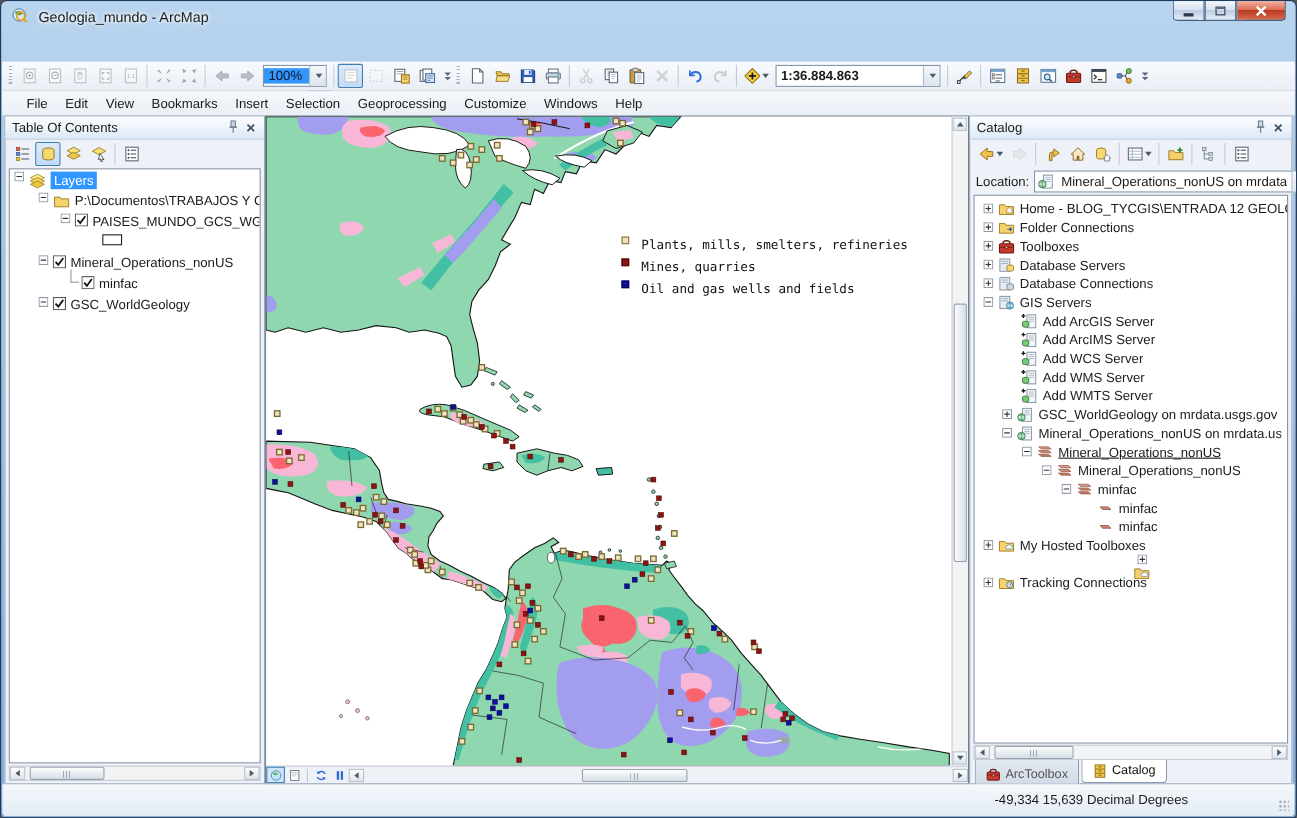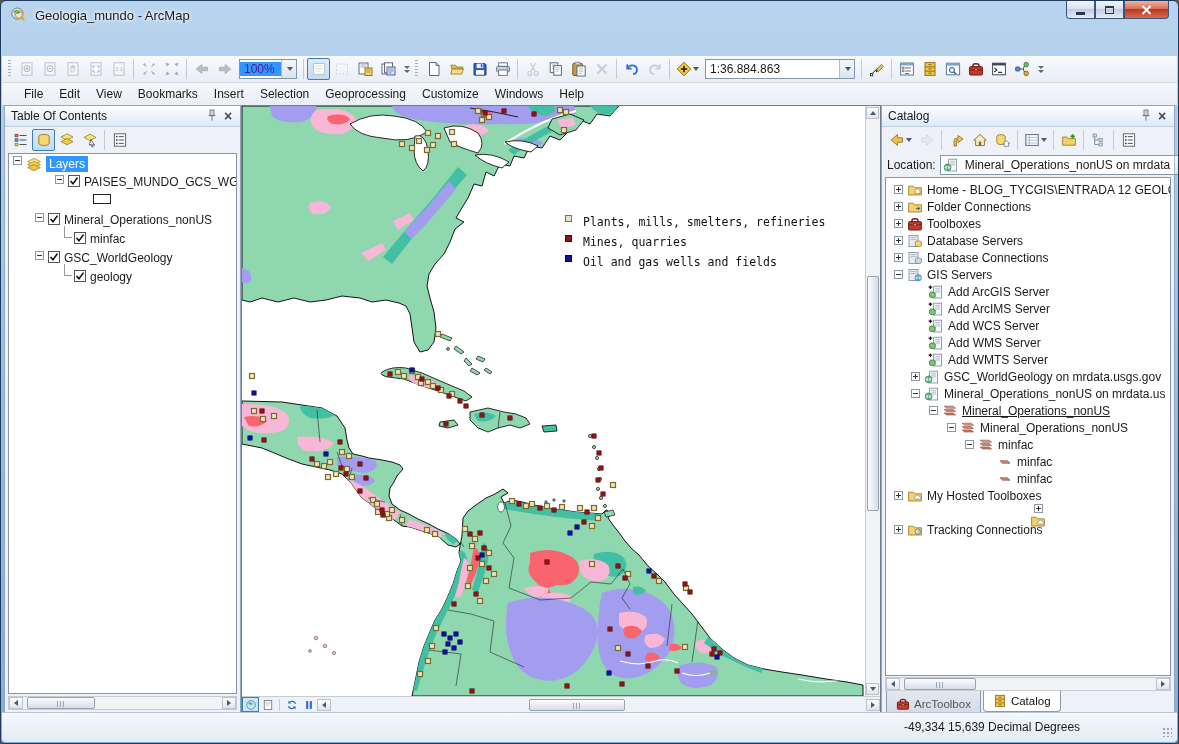--- a/index.html
+++ b/index.html
@@ -28,21 +28,21 @@
   .grip { width:3px; height:18px; margin:0 4px 0 2px; background-image:repeating-linear-gradient(#9fb0c2 0 1px, transparent 1px 3px); }
   .tsep { width:1px; height:20px; background:#c3ccd6; margin:0 3px; }
   .tbtn { width:23px; height:22px; display:flex; align-items:center; justify-content:center; border:1px solid transparent; border-radius:2px; }
   .tbtn.pressed { border-color:#3c7fb1; background:linear-gradient(#dcebfc,#c1dbf5); }
   .tbtn.dis svg { opacity:.42; filter:grayscale(.8); }
   .caret { width:0; height:0; border-left:3px solid transparent; border-right:3px solid transparent; border-top:4px solid #4a5a6a; margin-left:1px; }
   .tb-overflow { width:12px; height:20px; display:flex; flex-direction:column; align-items:center; justify-content:center; gap:1px; margin-left:2px; }
   .tb-overflow i { width:0; height:0; border-left:3px solid transparent; border-right:3px solid transparent; border-top:3px solid #5a6a7c; }
   .combo { height:20px; background:#fff; border:1px solid #8097ad; display:flex; align-items:center; margin:0 3px; }
   .combo .cval { flex:1; padding:0 4px; font-family:"Liberation Sans",sans-serif; white-space:nowrap; overflow:hidden; }
-  .combo .cval.sel { background:#3296fa; color:#4c1d95; }
+  .combo .cval.sel { background:#3296fa; color:#0f172a; }
   .combo .cbtn { width:15px; height:100%; display:flex; align-items:center; justify-content:center; background:linear-gradient(#f4f7fa,#dde4ec); border-left:1px solid #aebccB; }
   
   #main { position:absolute; top:104px; left:3px; right:3px; height:608px; background:#dfe6ee; }
   .panel { position:absolute; top:0; bottom:0; background:#eef2f8; border:1px solid #96a7bb; }
   #tocpanel { left:0; width:237px; }
   #catpanel { right:0; width:294px; }
   .phead { height:21px; background:linear-gradient(#fdfeff,#dce9f7); border-bottom:1px solid #c2cfdd; display:flex; align-items:center; padding:0 4px 0 6px; }
   .phead .ptitle { flex:1; }
   .phead .pbtn { width:16px; height:16px; display:flex; align-items:center; justify-content:center; color:#3a4a5c; }
   .phead .pclose { font-size:14px; font-weight:bold; }
@@ -441,21 +441,21 @@
         </svg>
       </span>
       <span class="tsep"></span>
       <span class="tbtn" style="width: 29px;">
         <svg viewBox="0 0 16 16" width="16" height="16">
           <rect x="3.2" y="3.2" width="9.6" height="9.6" transform="rotate(45 8 8)" fill="#f6c93e" stroke="#8a6a10" stroke-width="0.9"></rect>
           <path d="M8 4.8 v6.4 M4.8 8 h6.4" stroke="#1a1a1a" stroke-width="1.5"></path>
         </svg>
         <span class="caret"></span>
       </span>
-      <div class="combo" style="width: 150px;">
+      <div class="combo" style="width: 150px; font-weight: bold;">
         <span class="cval">1:36.884.863</span>
         <span class="cbtn">
           <span class="caret"></span>
         </span>
       </div>
       <span class="tsep"></span>
       <span class="tbtn">
         <svg viewBox="0 0 16 16" width="16" height="16">
           <path d="M2 13.8 L8.6 7.2" stroke="#222" stroke-width="1"></path>
           <rect x="1.4" y="12.4" width="2.4" height="2.4" fill="#fff" stroke="#222" stroke-width="0.8"></rect>
@@ -598,20 +598,34 @@
             </span>
             <span class="ticon">
               <svg viewBox="0 0 16 16" width="16" height="16">
                 <path d="M8 2.4 L14.4 5.6 8 8.8 1.6 5.6 Z" fill="#fde98a" stroke="#9a7a20" stroke-width="0.7"></path>
                 <path d="M8 5.4 L14.4 8.6 8 11.8 1.6 8.6 Z" fill="#f6d55c" stroke="#9a7a20" stroke-width="0.7"></path>
                 <path d="M8 8.4 L14.4 11.6 8 14.8 1.6 11.6 Z" fill="#eec43e" stroke="#9a7a20" stroke-width="0.7"></path>
               </svg>
             </span>
             <span class="tlabel sel">Layers</span>
           </div>
+          <div class="trow" style="padding-left: 26px;">
+            <span class="texp">
+              <svg width="9" height="9" viewBox="0 0 9 9">
+                <rect x="0.5" y="0.5" width="8" height="8" fill="#fff" stroke="#8a98a8"></rect>
+                <line x1="2" y1="4.5" x2="7" y2="4.5" stroke="#333"></line>
+              </svg>
+            </span>
+            <span class="ticon">
+              <svg viewBox="0 0 16 16" width="16" height="16">
+                <path d="M1.6 4.2 h4.8 l1.2 1.6 h6.8 V13 H1.6 Z" fill="#f6d26a" stroke="#97741f" stroke-width="0.8"></path>
+              </svg>
+            </span>
+            <span class="tlabel">P:\Documentos\TRABAJOS Y C</span>
+          </div>
           <div class="trow" style="padding-left: 46px;">
             <span class="texp">
               <svg width="9" height="9" viewBox="0 0 9 9">
                 <rect x="0.5" y="0.5" width="8" height="8" fill="#fff" stroke="#8a98a8"></rect>
                 <line x1="2" y1="4.5" x2="7" y2="4.5" stroke="#333"></line>
               </svg>
             </span>
             <span class="tcb">
               <svg width="12" height="12" viewBox="0 0 12 12">
                 <rect x="0.5" y="0.5" width="11" height="11" fill="#fff" stroke="#555"></rect>
@@ -655,30 +669,20 @@
                 <line x1="2" y1="4.5" x2="7" y2="4.5" stroke="#333"></line>
               </svg>
             </span>
             <span class="tcb">
               <svg width="12" height="12" viewBox="0 0 12 12">
                 <rect x="0.5" y="0.5" width="11" height="11" fill="#fff" stroke="#555"></rect>
                 <path d="M2.5 6 L5 8.8 L9.5 2.6" fill="none" stroke="#111" stroke-width="1.6"></path>
               </svg>
             </span>
             <span class="tlabel">GSC_WorldGeology</span>
-          </div>
-          <div class="trow" style="padding-left: 52px;">
-            <span class="conn"></span>
-            <span class="tcb">
-              <svg width="12" height="12" viewBox="0 0 12 12">
-                <rect x="0.5" y="0.5" width="11" height="11" fill="#fff" stroke="#555"></rect>
-                <path d="M2.5 6 L5 8.8 L9.5 2.6" fill="none" stroke="#111" stroke-width="1.6"></path>
-              </svg>
-            </span>
-            <span class="tlabel">geology</span>
           </div>
         </div>
       <div id="toc-hscroll" class="hscroll">
         <span class="sb-btn">
             <i class="arr-l"></i>
           </span>
         <span class="sb-track">
             <span class="sb-thumb" style="left:4px;width:68px"></span>
           </span>
         <span class="sb-btn">

